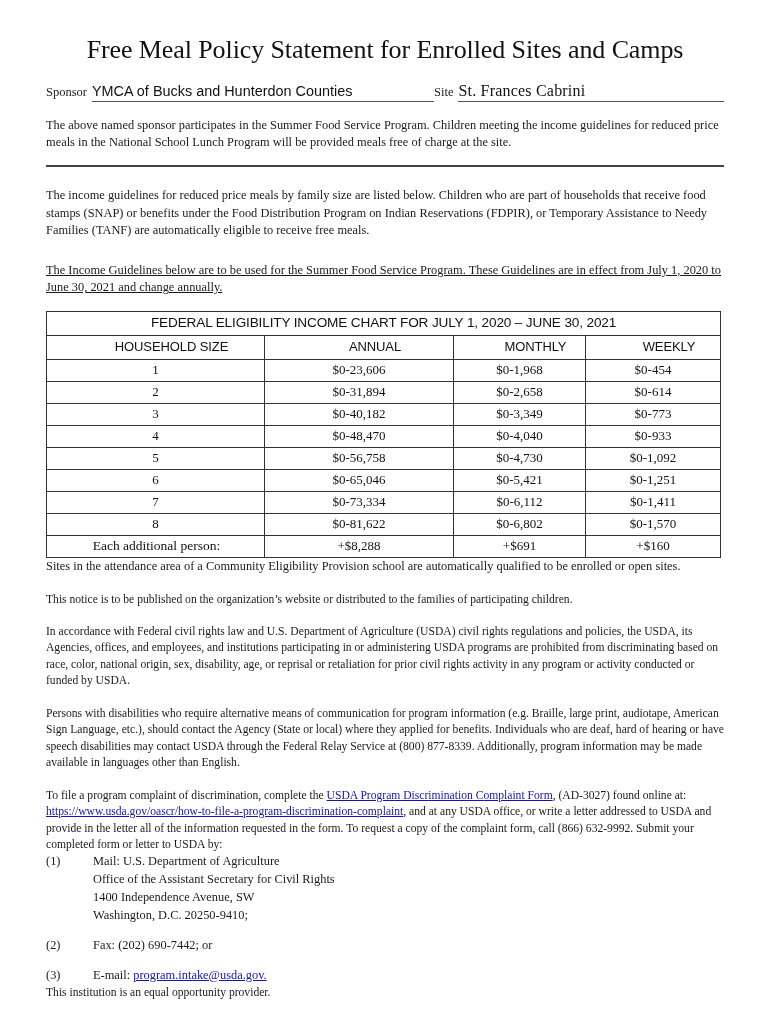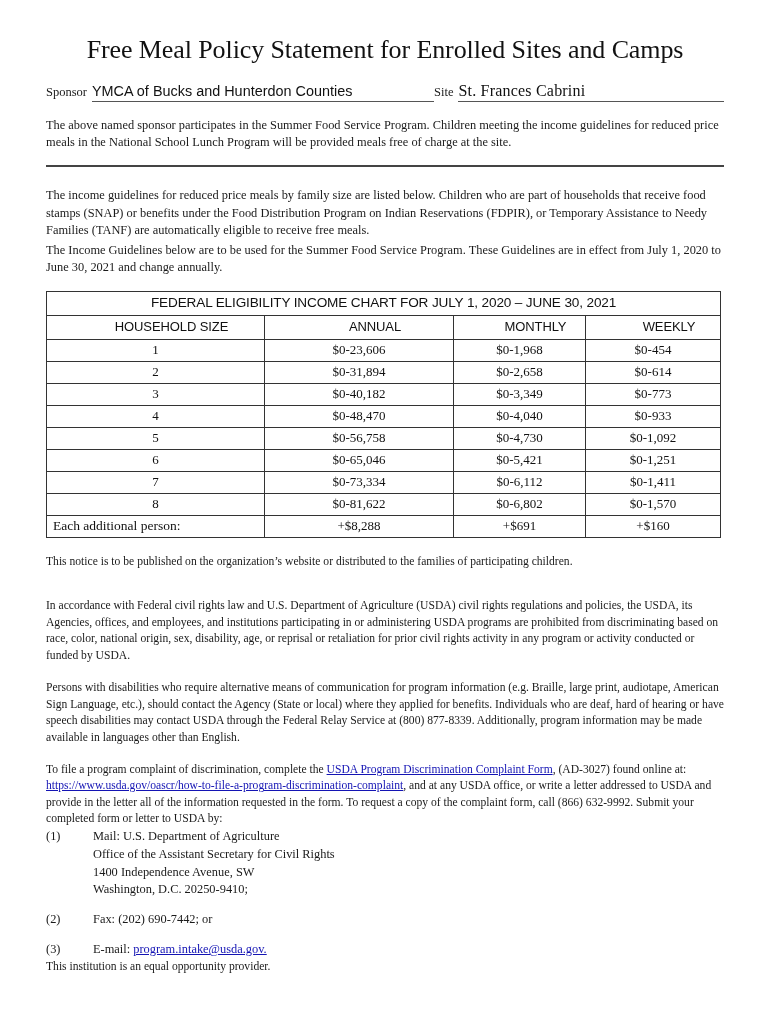--- a/index.html
+++ b/index.html
@@ -132,21 +132,21 @@
     color: #111;
   }
   .income-table .col-head {
     font-family: "Liberation Sans Narrow", "Liberation Sans", sans-serif;
     font-size: 13px;
     letter-spacing: -0.1px;
     height: 21px;
     padding-left: 36px;
   }
   .income-table .rowlabel-left {
-    text-align: left;
+    text-align: center;
     padding-left: 6px;
     font-size: 13.5px;
   }
   .c1 { width: 218px; }
   .c2 { width: 189px; }
   .c3 { width: 132px; }
   .c4 { width: 135px; }
 
   .table-note {
     font-size: 11.3px;
@@ -202,21 +202,21 @@
     <div class="para-block">
       <p class="body-text">The above named sponsor participates in the Summer Food Service Program. Children meeting the income guidelines for reduced price meals in the National School Lunch Program will be provided meals free of charge at the site.</p>
     </div>
 
     <hr class="thick-rule">
 
     <div class="para-block" style="margin-top:20px;">
       <p class="body-text">The income guidelines for reduced price meals by family size are listed below.  Children who are part of households that receive food stamps (SNAP) or benefits under the Food Distribution Program on Indian Reservations (FDPIR), or Temporary Assistance to Needy Families (TANF) are automatically eligible to receive free meals.</p>
     </div>
 
-    <div class="para-block" style="margin-top:2px;">
+    <div class="para-block" style="margin-top:22px;text-decoration:underline;">
       <p class="body-text">The Income Guidelines below are to be used for the Summer Food Service Program. These Guidelines are in effect from July 1, 2020 to June 30, 2021 and change annually.</p>
     </div>
 
     <table class="income-table">
       <colgroup>
         <col class="c1">
           <col class="c2">
           <col class="c3">
           <col class="c4">
       </colgroup>
@@ -280,26 +280,27 @@
         </tr>
         <tr>
           <td class="rowlabel-left">Each additional person:</td>
           <td>+$8,288</td>
           <td>+$691</td>
           <td>+$160</td>
         </tr>
       </tbody>
     </table>
 
+    <p class="body-text table-note">Sites in the attendance area of a Community Eligibility Provision school are automatically qualified to be enrolled or open sites.</p>
 
     <div class="para-block" style="margin-top:16px;">
       <p class="body-text" style="font-size:11.6px;">This notice is to be published on the organization’s website or distributed to the families of participating children.</p>
     </div>
 
-    <div class="para-block" style="margin-top:28px;">
+    <div class="para-block" style="margin-top:16px;">
       <p class="body-text" style="font-size:11.6px;">In accordance with Federal civil rights law and U.S. Department of Agriculture (USDA) civil rights regulations and policies, the USDA, its Agencies, offices, and employees, and institutions participating in or administering USDA programs are prohibited from discriminating based on race, color, national origin, sex, disability, age, or reprisal or retaliation for prior civil rights activity in any program or activity conducted or funded by USDA.</p>
     </div>
 
     <div class="para-block" style="margin-top:16px;">
       <p class="body-text" style="font-size:11.6px;">Persons with disabilities who require alternative means of communication for program information (e.g. Braille, large print, audiotape, American Sign Language, etc.), should contact the Agency (State or local) where they applied for benefits.  Individuals who are deaf, hard of hearing or have speech disabilities may contact USDA through the Federal Relay Service at (800) 877-8339.  Additionally, program information may be made available in languages other than English.</p>
     </div>
 
     <div class="para-block" style="margin-top:16px;">
       <p class="body-text" style="font-size:11.6px;"><span>To file a program complaint of discrimination, complete the </span><a class="link">USDA Program Discrimination Complaint Form</a><span>, (AD-3027) found online at: </span><a class="link">https://www.usda.gov/oascr/how-to-file-a-program-discrimination-complaint</a><span>, and at any USDA office, or write a letter addressed to USDA and provide in the letter all of the information requested in the form. To request a copy of the complaint form, call (866) 632-9992. Submit your completed form or letter to USDA by:</span></p>
     </div>

